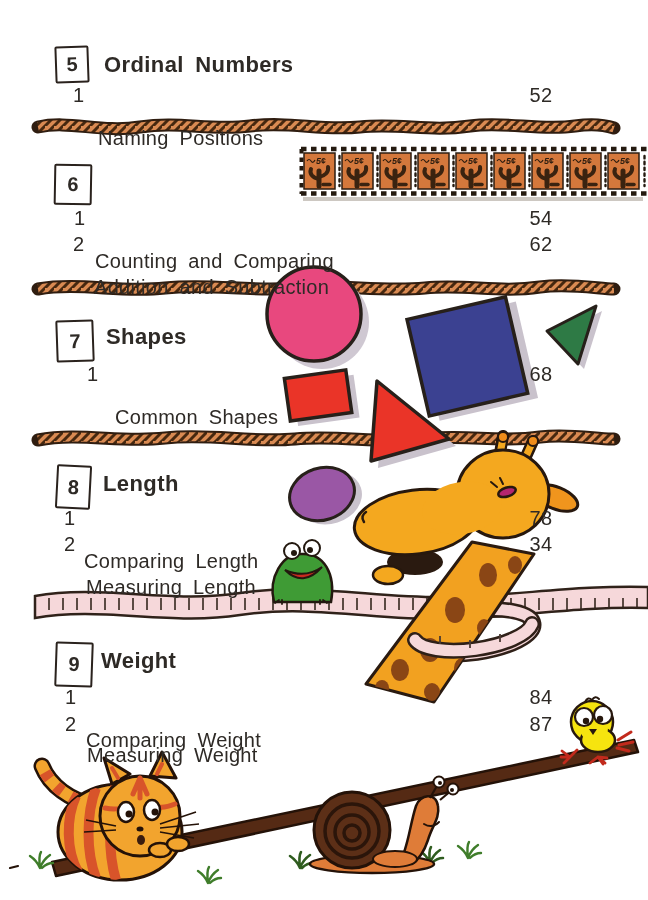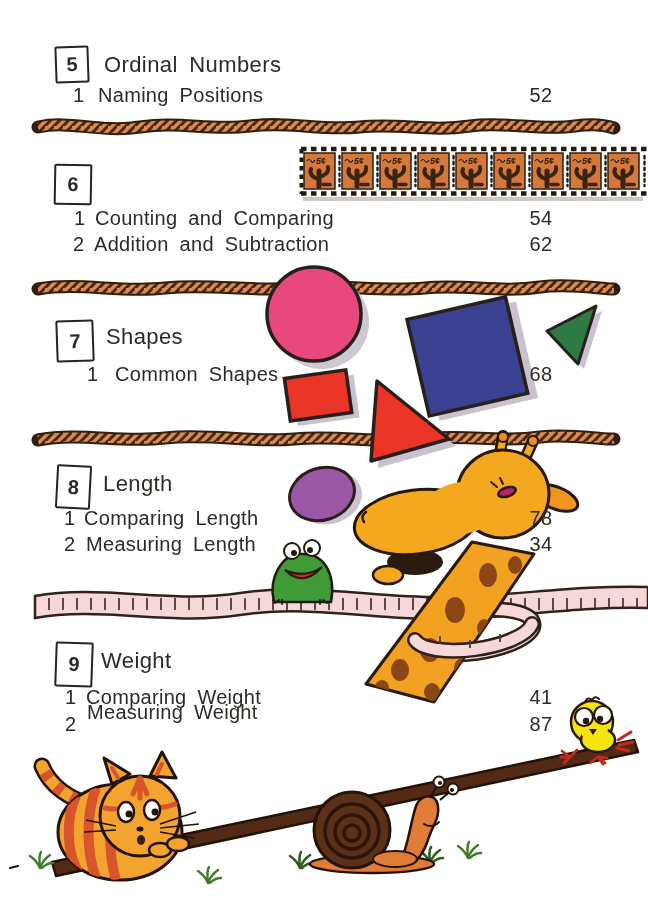--- a/index.html
+++ b/index.html
@@ -8,23 +8,23 @@
     margin:0 auto;overflow:hidden;
     font-family:"Liberation Sans", sans-serif;color:#2e2a26;
   }
   #art{position:absolute;left:0;top:0;z-index:0;}
   .txt{position:absolute;z-index:1;white-space:nowrap;}
   .chbox{
     position:absolute;z-index:1;border:2.5px solid #2a221d;background:#fff;
     display:flex;align-items:center;justify-content:center;
     font-weight:bold;font-size:20px;border-radius:2px;
   }
-  .chtitle{font-weight:normal;font-size:22px;letter-spacing:.4px;word-spacing:5px;}
+  .chtitle{font-weight:bold;font-size:22px;letter-spacing:.4px;word-spacing:5px;}
   .secnum,.sectitle,.pgnum{font-size:20px;letter-spacing:.3px;}
-  .sectitle{word-spacing:5px;}
+  .sectitle{word-spacing:5px;margin-top:43px;}
   .pgnum{left:520px;width:42px;text-align:center;}
 </style>
 </head>
 <body>
 
 <div id="book-page">
 
 <svg id="art" width="648" height="900" viewBox="0 0 648 900">
   <defs>
     <pattern id="ropePat" width="9" height="9" patternUnits="userSpaceOnUse">
@@ -285,21 +285,21 @@
   <span class="txt secnum" style="left:64px;top:533px">2</span>
   <span class="txt sectitle" style="left:86px;top:533px">Measuring Length</span>
   <span class="txt pgnum" style="top:533px">34</span>
 </div>
 
 <div class="chbox" style="left:55px;top:642px;width:34px;height:41px;transform:rotate(2deg)">9</div>
 <div class="txt chtitle" style="left:101px;top:648px">Weight</div>
 <div>
   <span class="txt secnum" style="left:65px;top:686px">1</span>
   <span class="txt sectitle" style="left:86px;top:686px">Comparing Weight</span>
-  <span class="txt pgnum" style="top:686px">41</span>
+  <span class="txt pgnum" style="top:686px">84</span>
 </div>
 <div>
   <span class="txt secnum" style="left:65px;top:713px">2</span>
   <span class="txt sectitle" style="left:87px;top:701px">Measuring Weight</span>
   <span class="txt pgnum" style="top:713px">87</span>
 </div>
 
 </div>
 
 </body></html>

